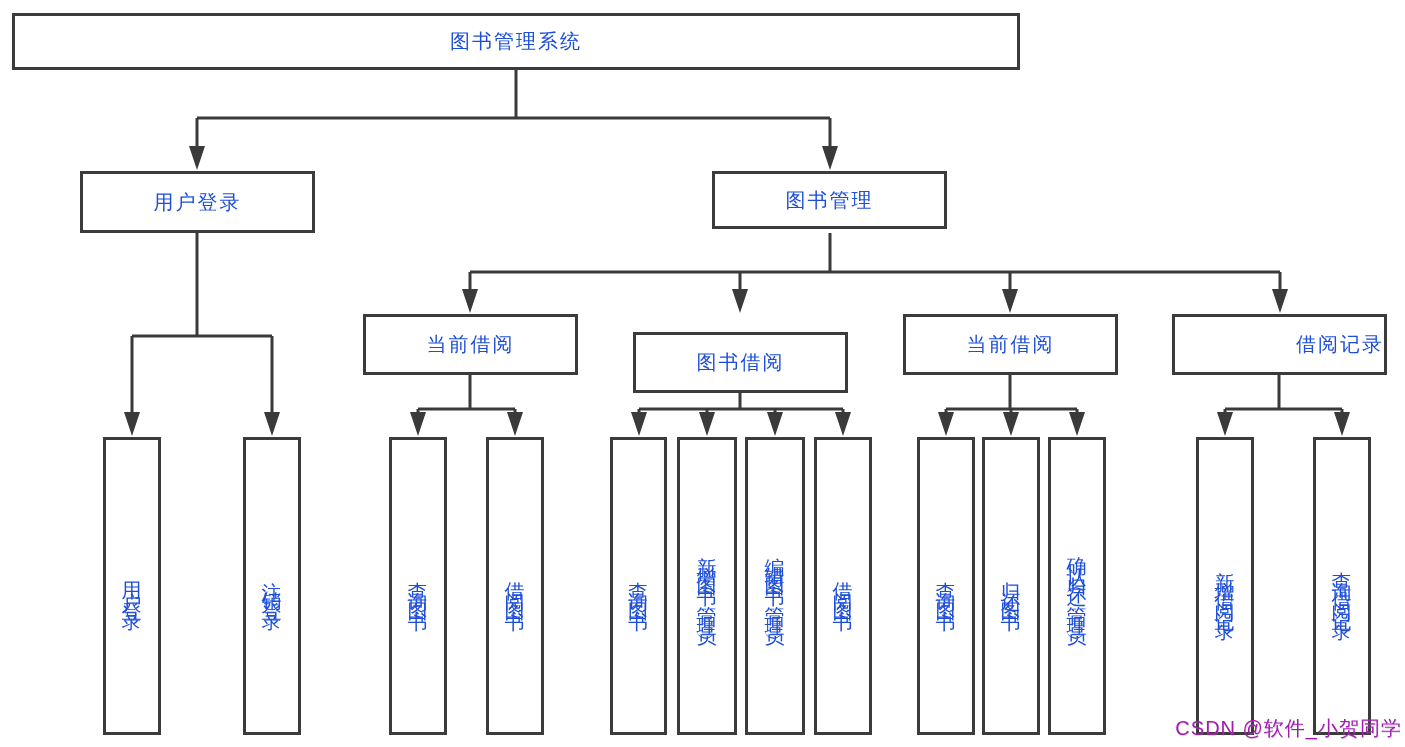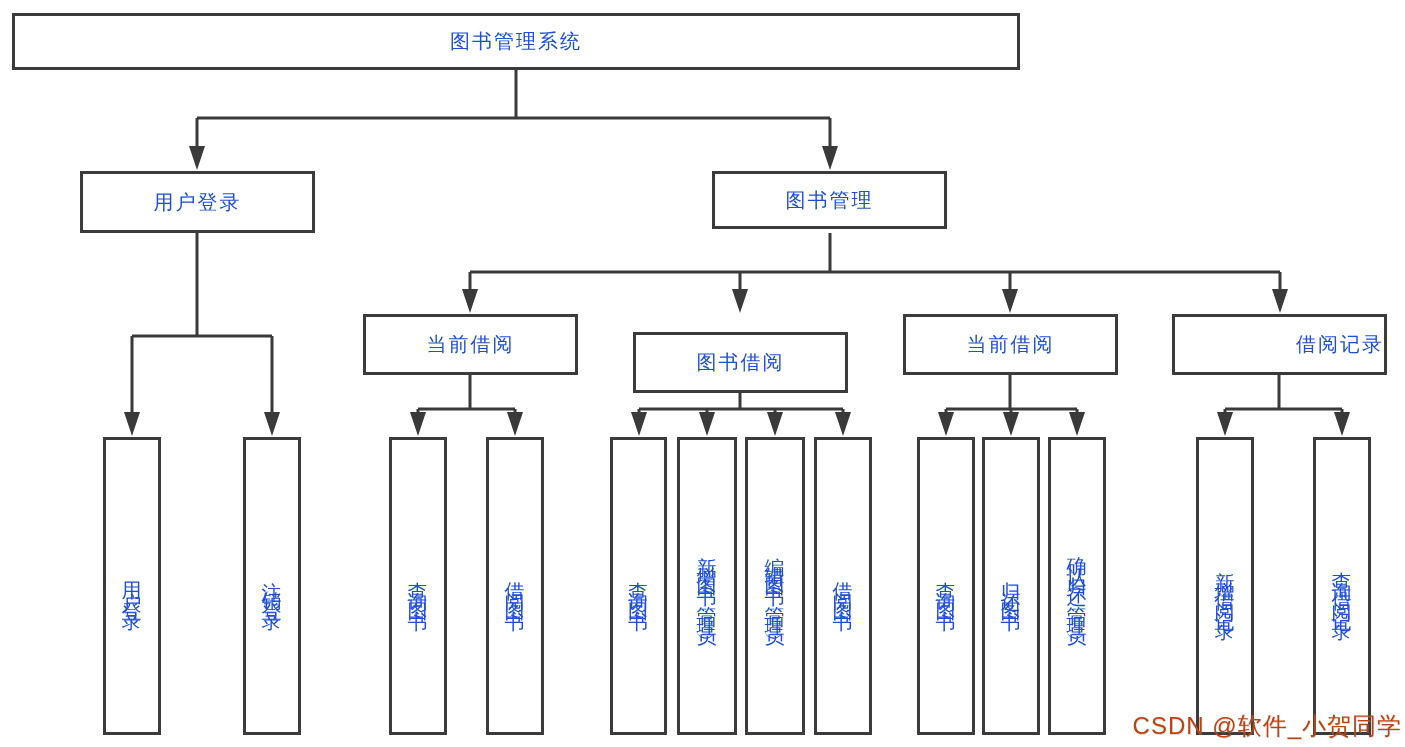--- a/index.html
+++ b/index.html
@@ -38,22 +38,22 @@
   .vbox span {
     writing-mode: vertical-lr;
     text-orientation: mixed;
     letter-spacing: 10px;
     line-height: 1;
   }
   .watermark {
     position: absolute;
     right: 3px;
     bottom: 5px;
-    font-size: 24px;
-    color: #c2410c;
+    font-size: 20px;
+    color: #a21caf;
     letter-spacing: 1px;
     text-shadow: 0.5px 0.5px 0 rgba(150,150,160,0.35);
     z-index: 5;
   }
 </style>
 </head>
 <body>
 
 <div class="stage">
 

